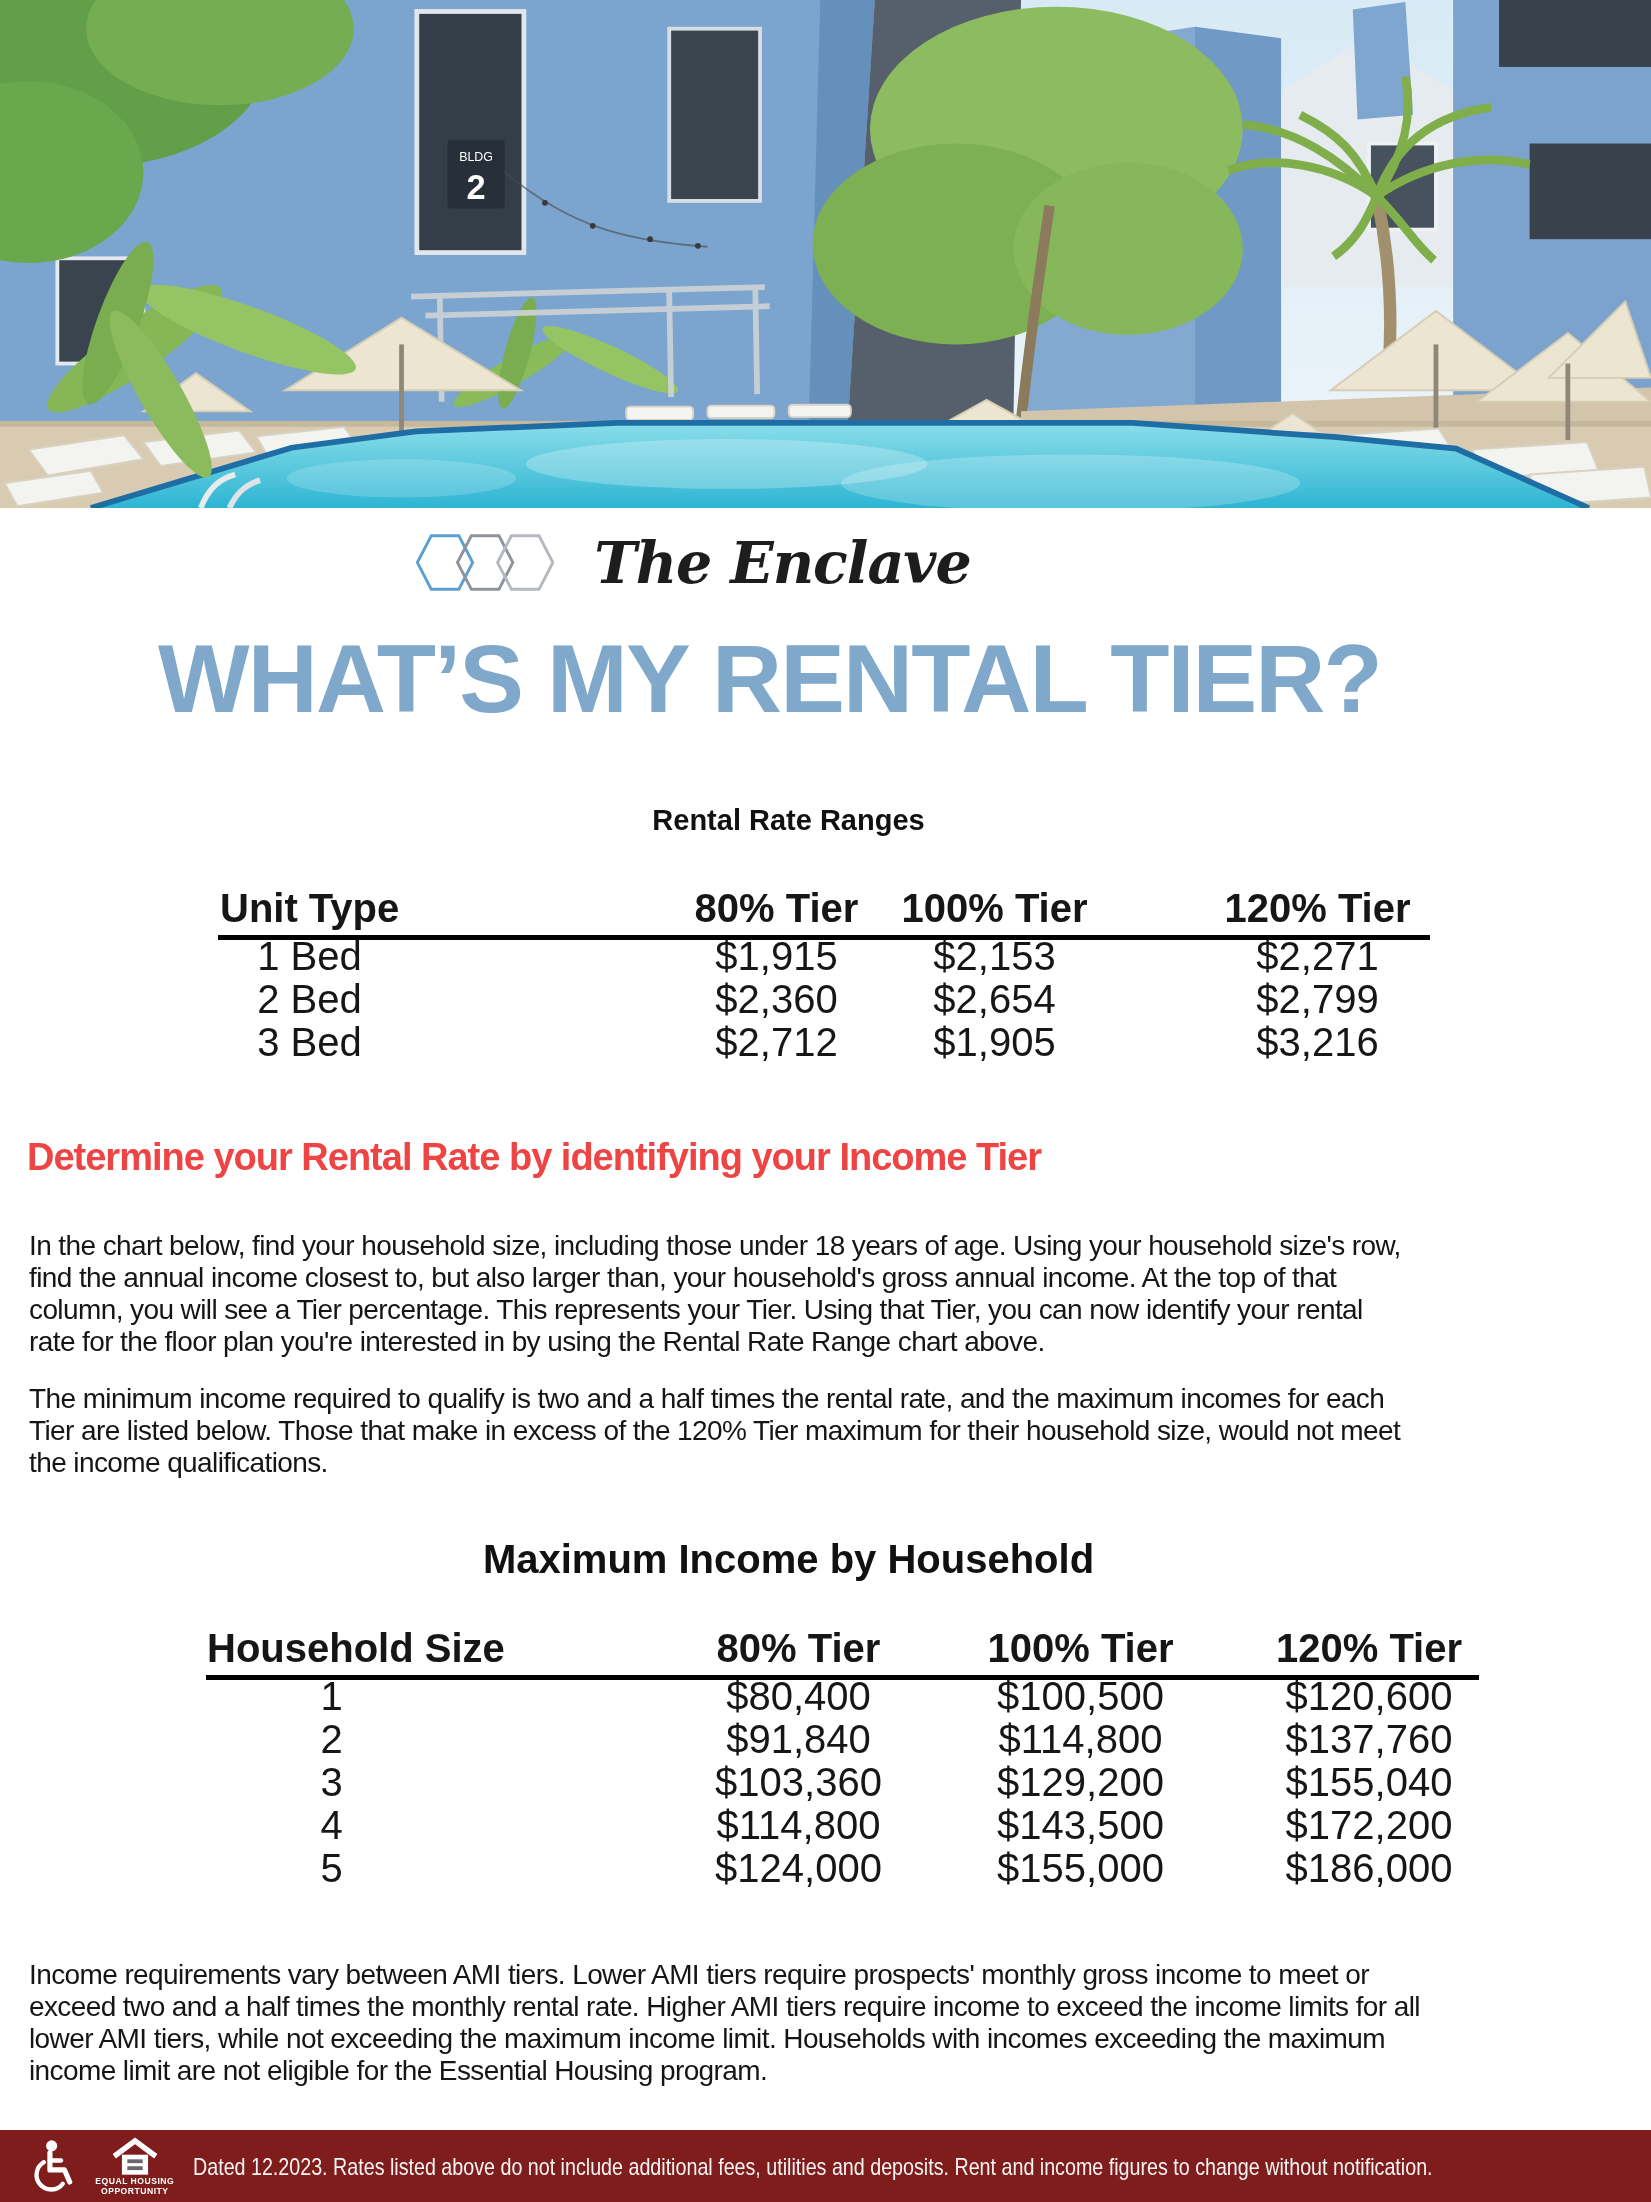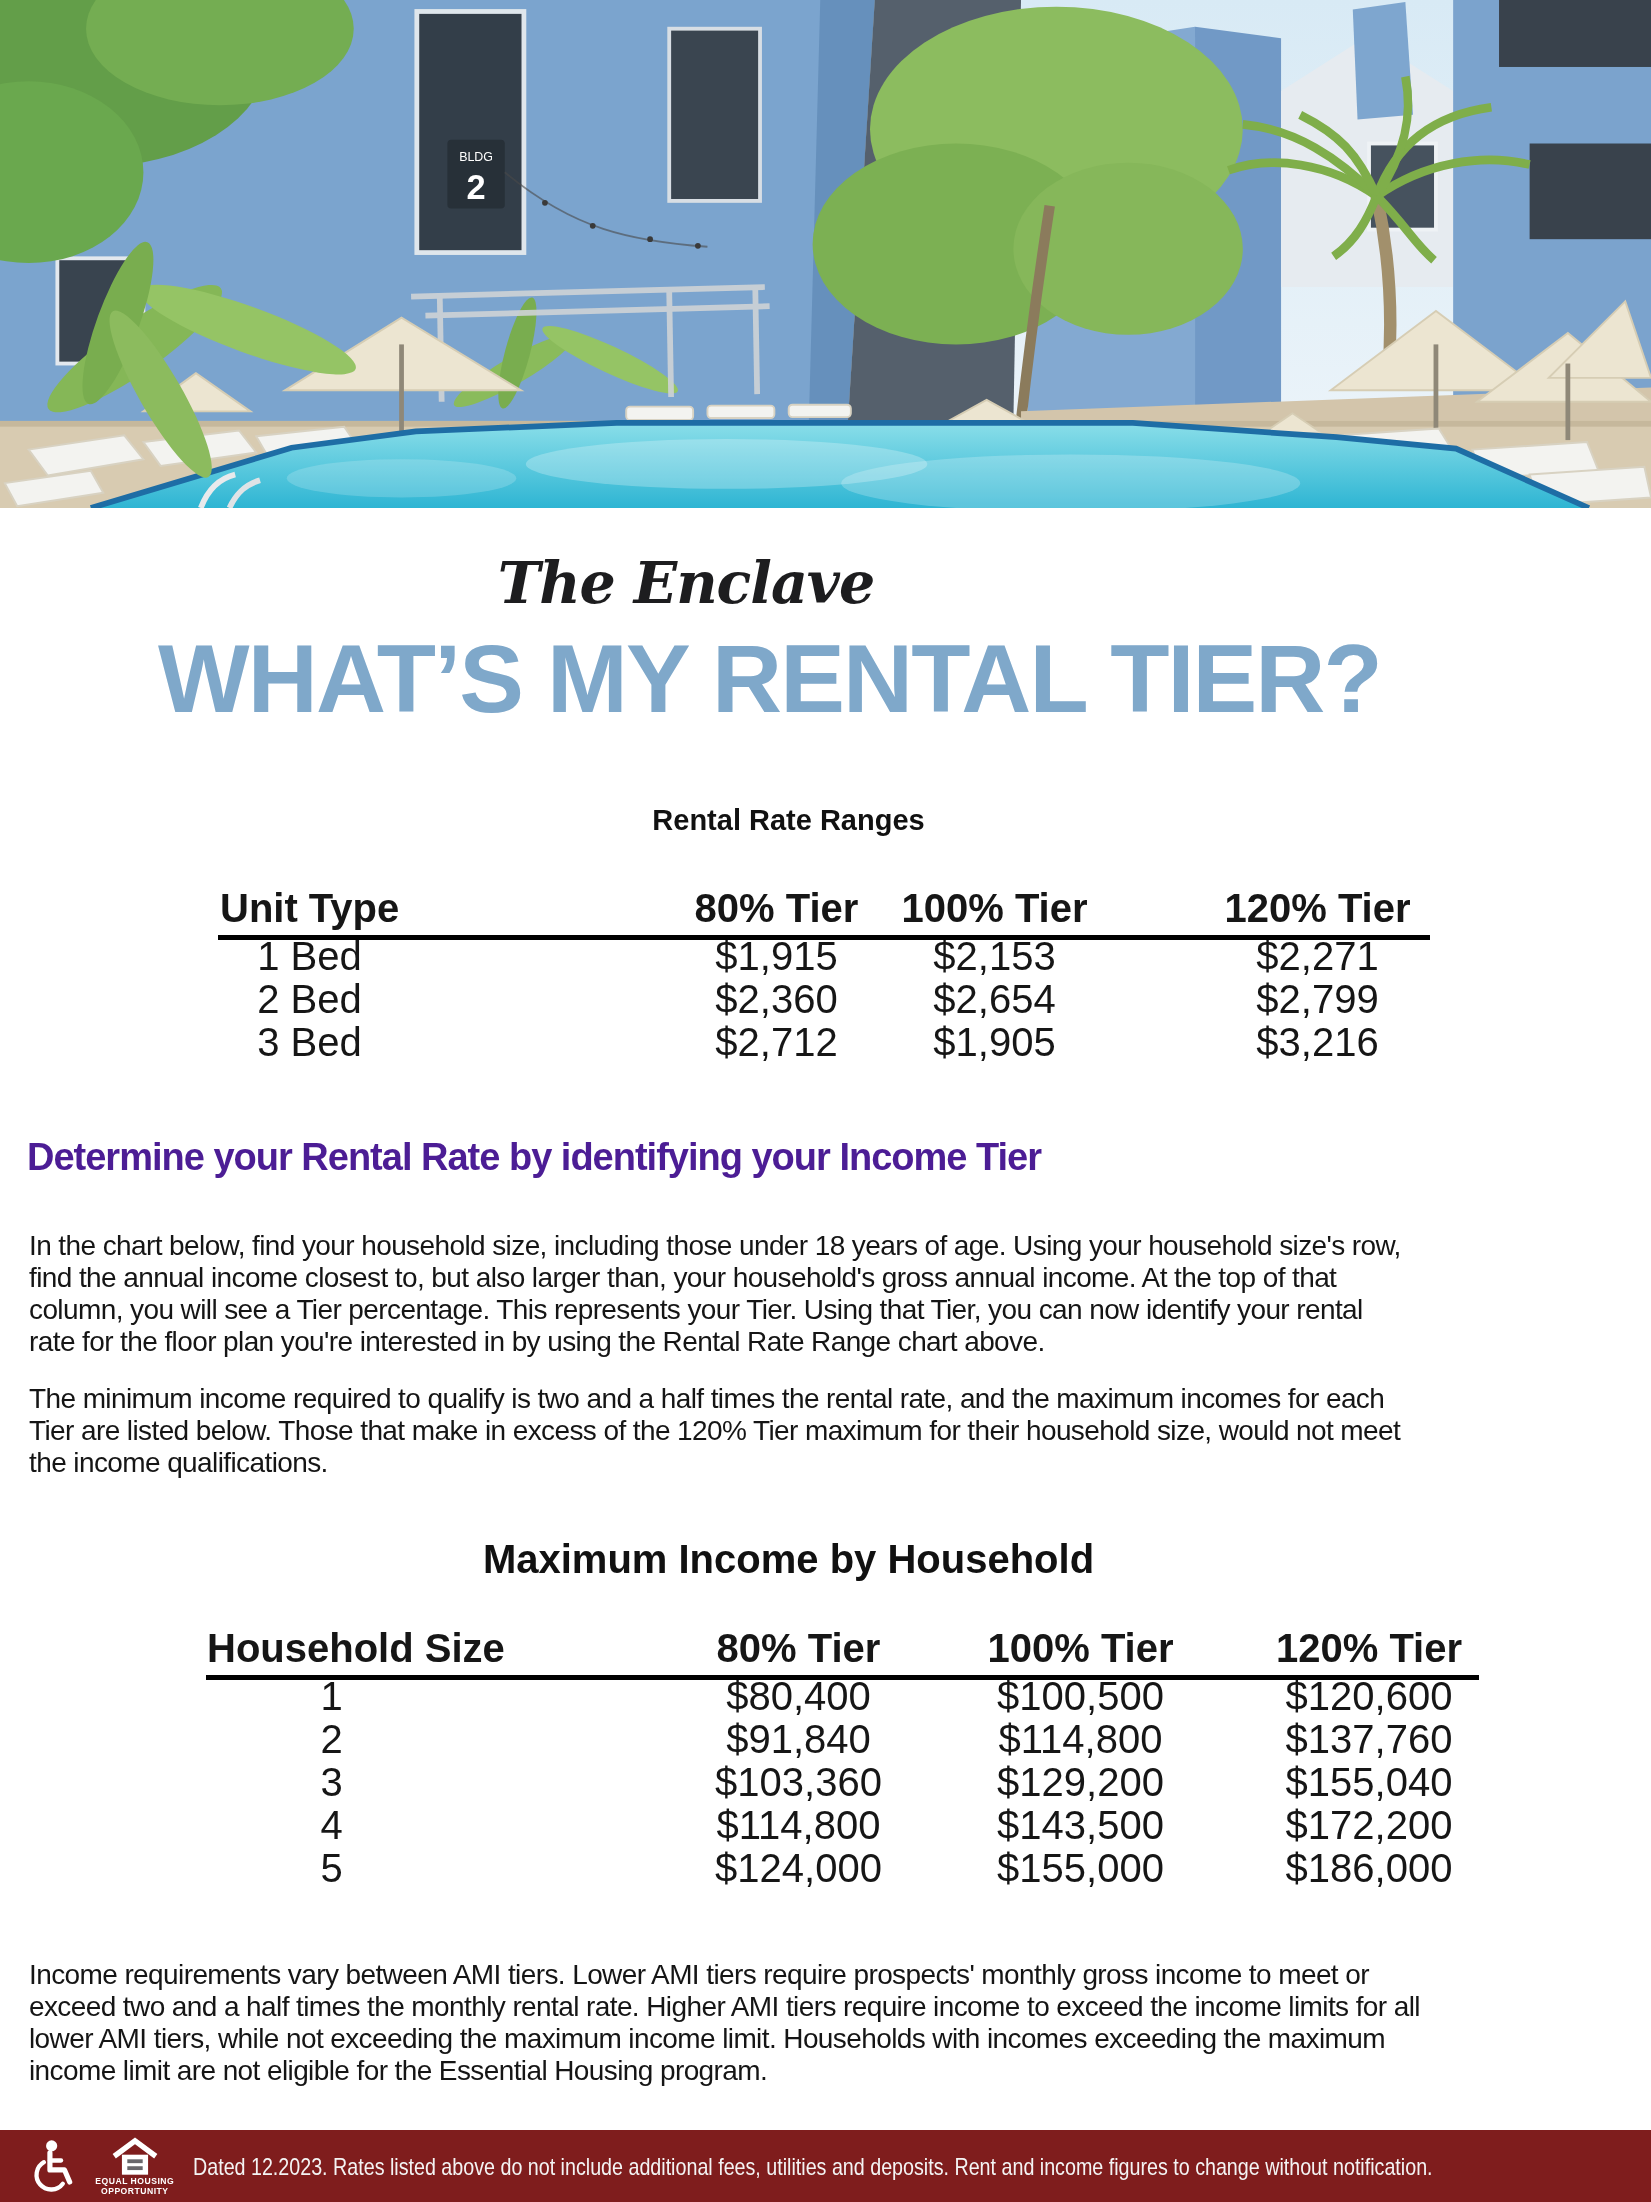--- a/index.html
+++ b/index.html
@@ -5,21 +5,21 @@
   html,body{margin:0;padding:0;background:#ffffff;}
   .page{position:relative;width:1652px;height:2202px;background:#ffffff;overflow:hidden;
         font-family:"Liberation Sans",sans-serif;color:#161616;}
 
   
   .photo{position:absolute;left:0;top:0;width:1652px;height:508px;}
   .photo svg{display:block;width:100%;height:100%;}
 
   
   .logo-row{position:absolute;left:0;top:519px;width:1372px;height:86px;
-            display:flex;align-items:center;justify-content:center;gap:40px;flex-direction:column;}
+            display:flex;align-items:center;justify-content:center;gap:40px;}
   .brand-name{font-family:"DejaVu Serif",serif;font-style:italic;font-weight:bold;
               font-size:57px;color:#1d1d1f;letter-spacing:-1px;}
 
   
   .title{position:absolute;left:0;top:623px;width:1539px;text-align:center;
          font-size:97px;font-weight:bold;letter-spacing:-1.9px;color:#7fa8ca;white-space:nowrap;}
 
   
   .h-center{position:absolute;left:0;width:1577px;text-align:center;font-weight:bold;color:#111;}
   .h-rental{top:804px;font-size:29px;}
@@ -27,21 +27,21 @@
 
   
   .tstack{position:absolute;display:flex;flex-direction:column;align-items:center;text-align:center;}
   .th{font-weight:bold;font-size:40px;height:53px;line-height:53px;white-space:nowrap;}
   .th-abs{position:absolute;font-weight:bold;font-size:40px;height:53px;line-height:53px;white-space:nowrap;}
   .td{font-size:40px;height:43px;line-height:43px;white-space:nowrap;}
   .tline{position:absolute;height:4.8px;background:#000;}
 
   
   .h-left{position:absolute;left:27px;top:1136px;font-size:38px;font-weight:bold;
-          letter-spacing:-1px;white-space:nowrap;color:#4c1d95;}
+          letter-spacing:-1px;white-space:nowrap;color:#ef4444;}
   .para{position:absolute;left:29px;font-size:28px;line-height:32px;letter-spacing:-0.6px;
         white-space:pre-line;color:#151515;}
   .p1{top:1230px;}
   .p2{top:1383px;}
   .p3{top:1959px;}
 
   
   .footer{position:absolute;left:0;top:2130px;width:1652px;height:73px;background:#7f1d1d;
           display:flex;align-items:center;}
   .footer .wheel{margin-left:25px;flex:0 0 auto;}

